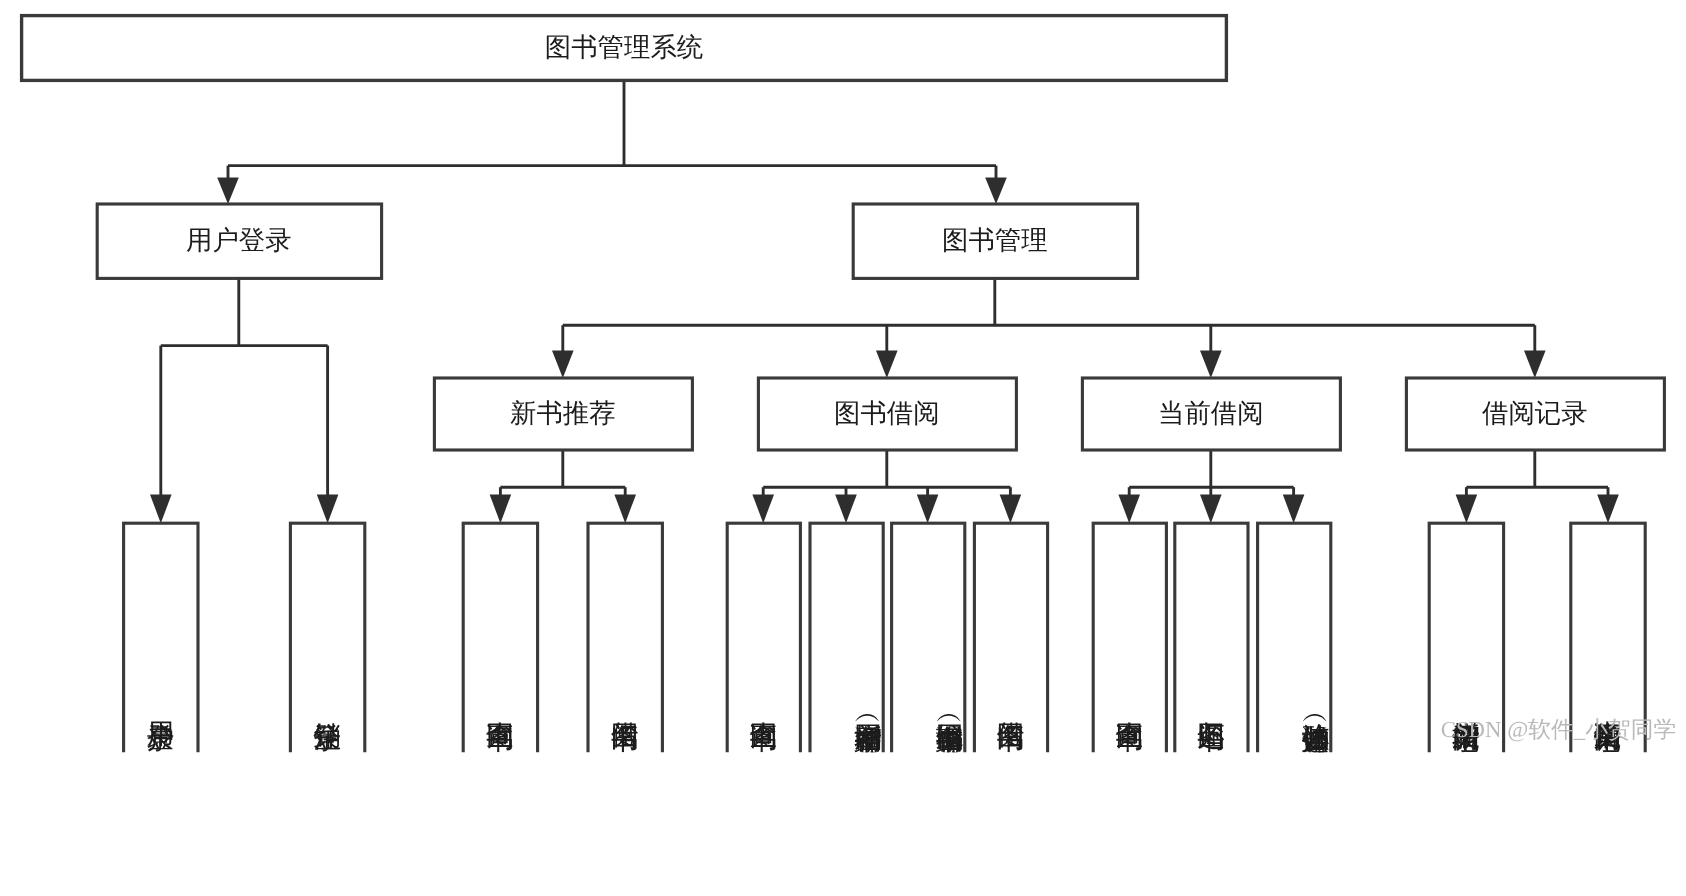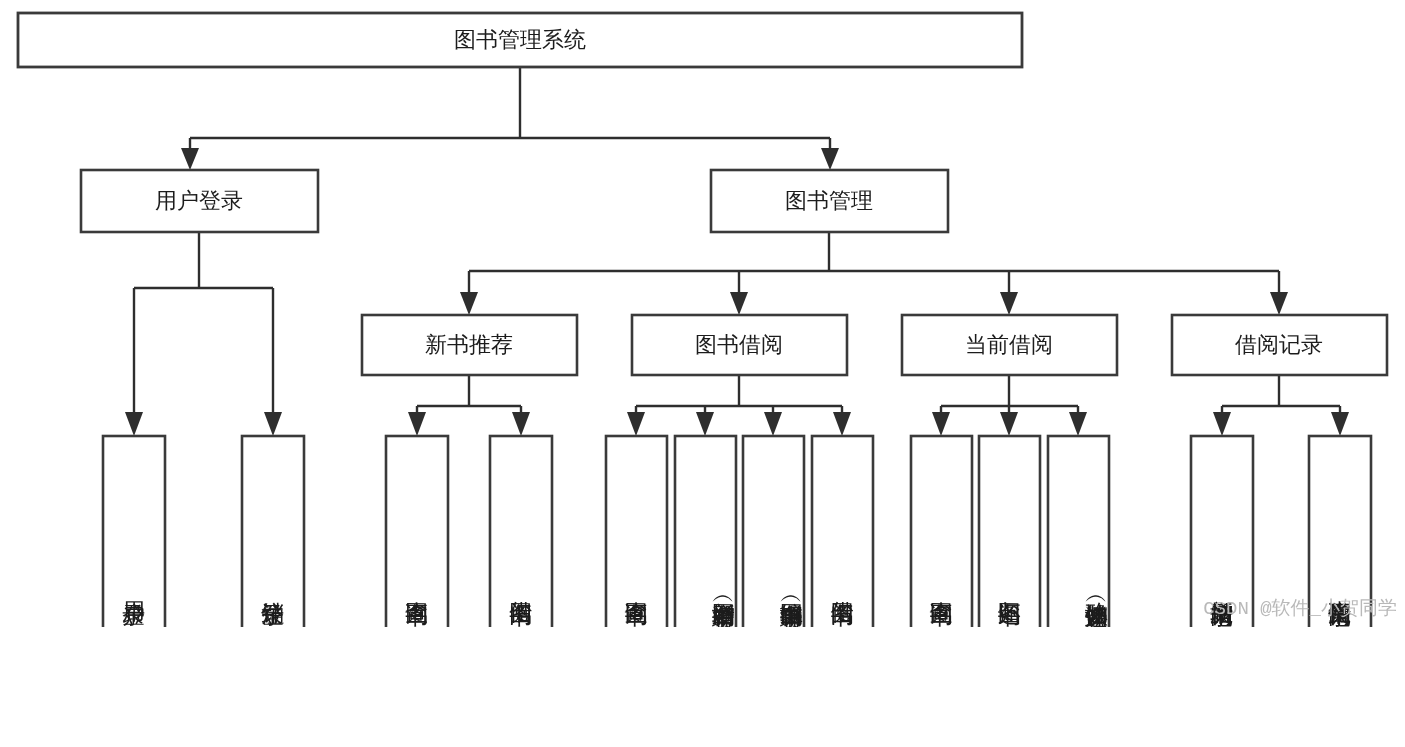--- a/index.html
+++ b/index.html
@@ -62,21 +62,21 @@
     display: flex;
     align-items: center;
     justify-content: center;
     white-space: nowrap;
     user-select: none;
   }
   .watermark {
     position: absolute;
     right: 8px;
     bottom: 6px;
-    font-family: Liberation Mono, monospace;
+    font-family: Liberation Serif, serif;
     font-size: 19px;
     color: #b9b9b9;
     white-space: nowrap;
     user-select: none;
   }
 </style>
 </head>
 <body>
 
 <div id="diagram-root">

